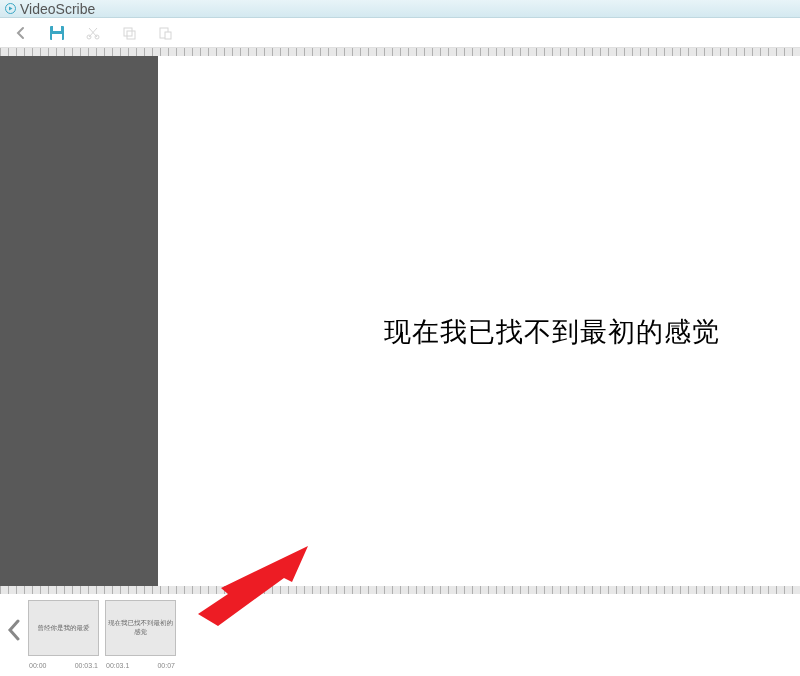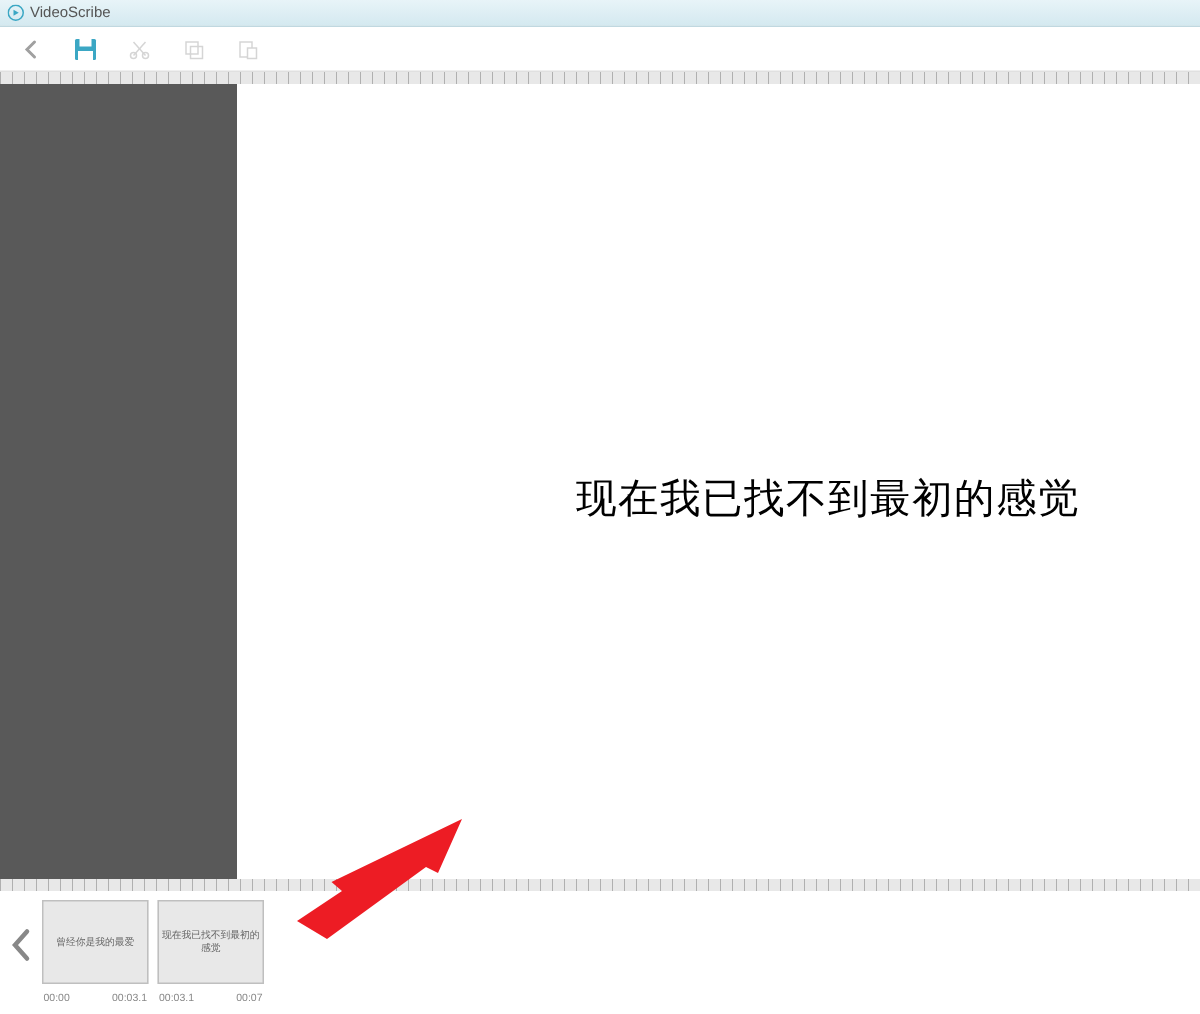--- a/index.html
+++ b/index.html
@@ -10,21 +10,21 @@
       background: #ffffff;
       overflow: hidden;
       position: relative;
     }
     .title-bar {
       height: 18px;
       background: linear-gradient(to bottom, #e8f4f8, #d4e9f0);
       display: flex;
       align-items: center;
       padding-left: 4px;
-      font-size: 10px;
+      font-size: 14px;
       color: #555;
       border-bottom: 1px solid #c0d8e0;
       text-align: center;
     }
     .title-bar-icon {
       width: 12px;
       height: 12px;
       margin-right: 4px;
       display: flex;
       align-items: center;

